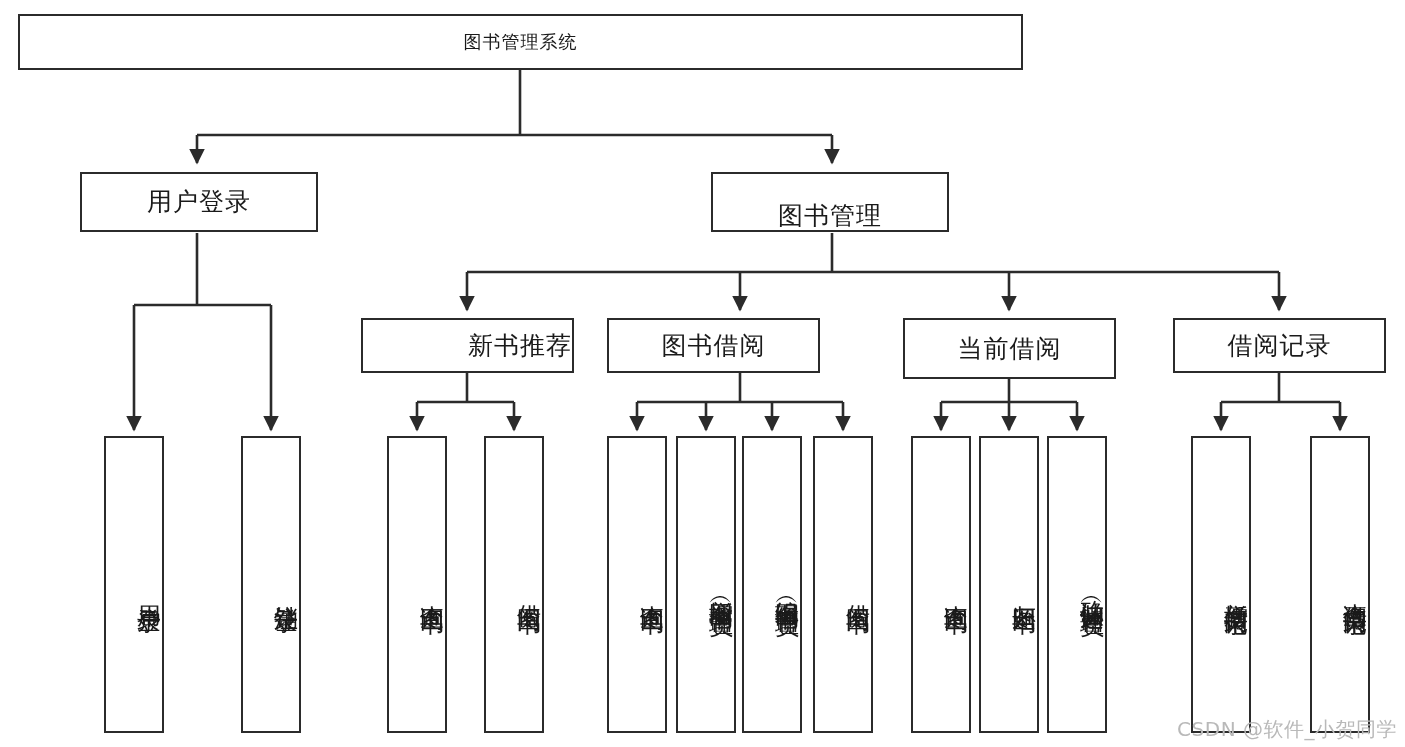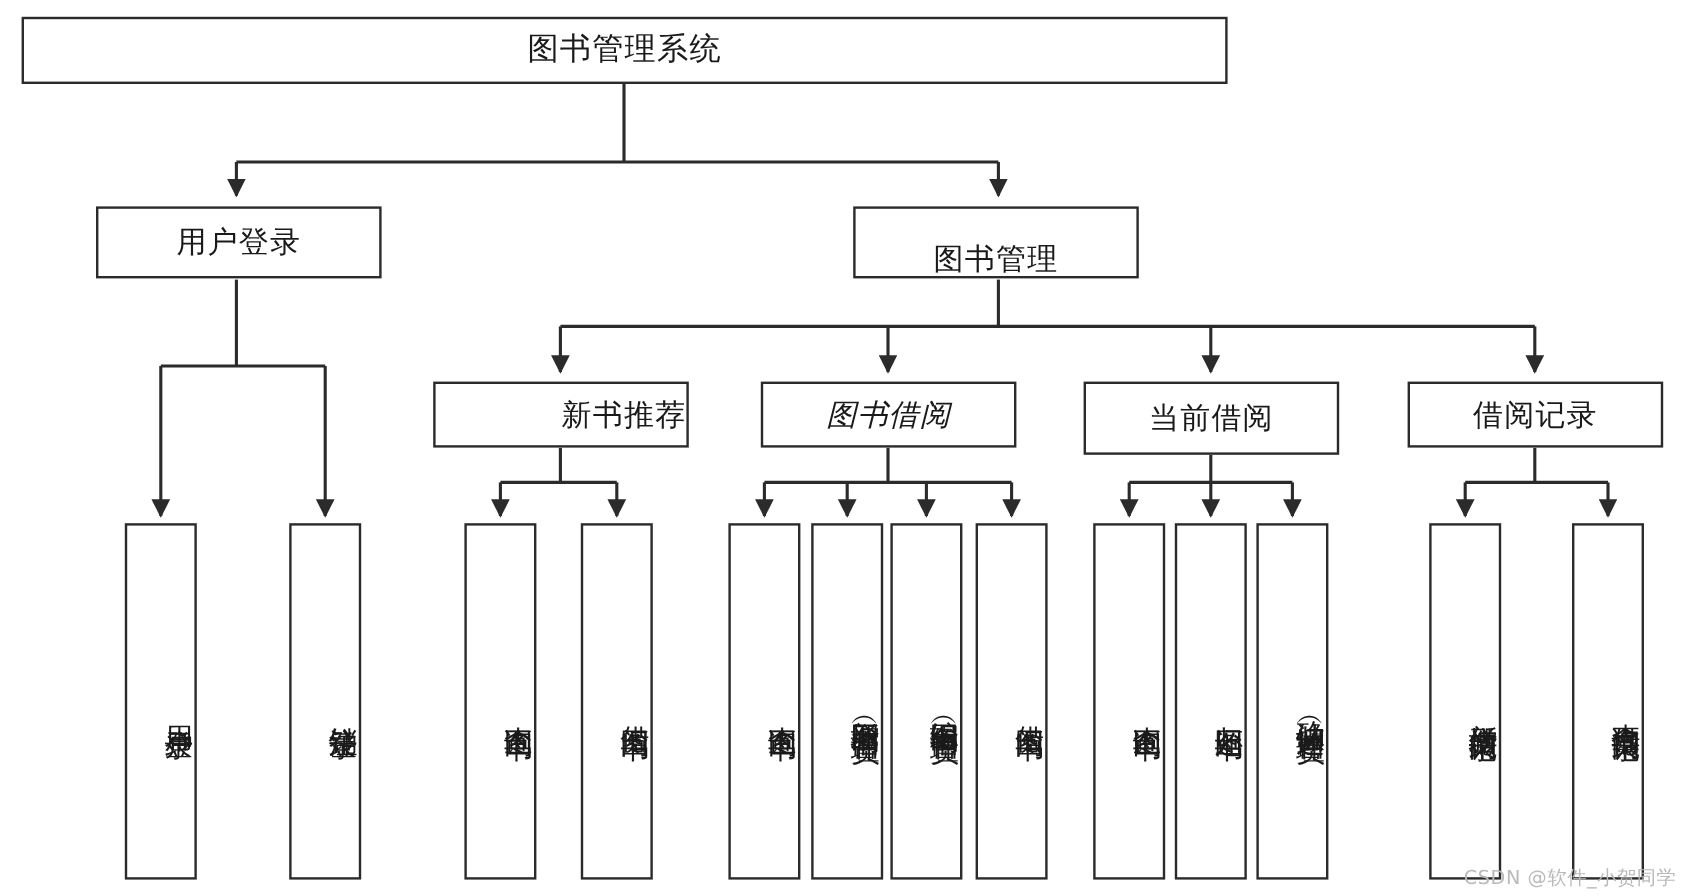--- a/index.html
+++ b/index.html
@@ -42,36 +42,36 @@
     align-items: flex-start;
     justify-content: center;
   }
   .node.vert .vlabel {
     writing-mode: vertical-rl;
     text-orientation: upright;
     display: block;
     white-space: nowrap;
   }
   #root-node {
-    font-size: 26px;
+    font-size: 18px;
     text-align: right;
   }
   .connectors {
     position: absolute;
     left: 0;
     top: 0;
     width: 1405px;
     height: 747px;
     pointer-events: none;
   }
   .watermark {
     position: absolute;
     right: 8px;
     bottom: 4px;
-    font-size: 16px;
+    font-size: 20px;
     color: #b9b9b9;
     letter-spacing: 0.5px;
     white-space: nowrap;
   }
 </style>
 </head>
 <body>
 
 <div id="canvas">
 
@@ -134,21 +134,21 @@
   </div>
 
   <div class="node horiz" style="left:711px; top:172px; width:238px; height:60px;align-items:flex-end;">
     <span>图书管理</span>
   </div>
 
   <div class="node horiz" style="left:361px; top:318px; width:213px; height:55px;justify-content:flex-end;">
     <span>新书推荐</span>
   </div>
 
-  <div class="node horiz" style="left:634px; top:318px; width:213px; height:55px;font-style:italic;">
+  <div class="node horiz" style="left:607px; top:318px; width:213px; height:55px;">
     <span>图书借阅</span>
   </div>
 
   <div class="node horiz" style="left:903px; top:318px; width:213px; height:61px;">
     <span>当前借阅</span>
   </div>
 
   <div class="node horiz" style="left:1173px; top:318px; width:213px; height:55px;">
     <span>借阅记录</span>
   </div>

